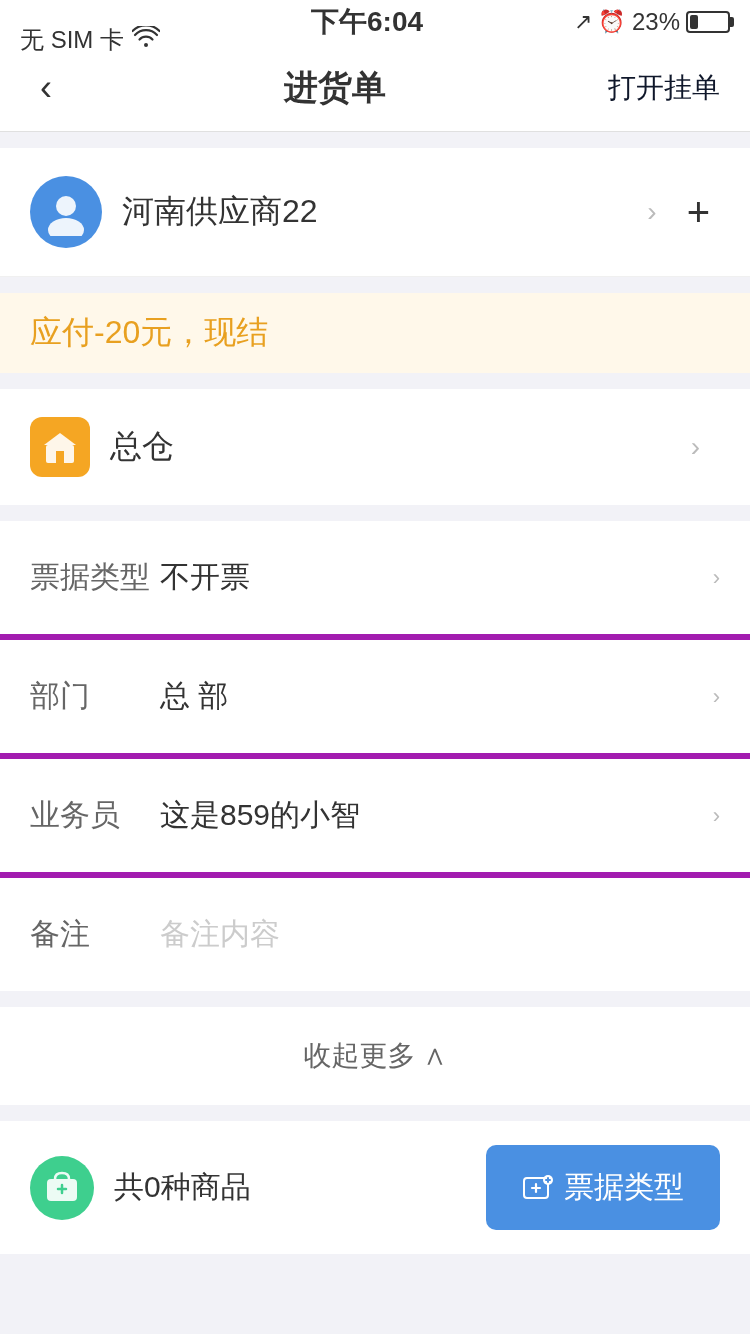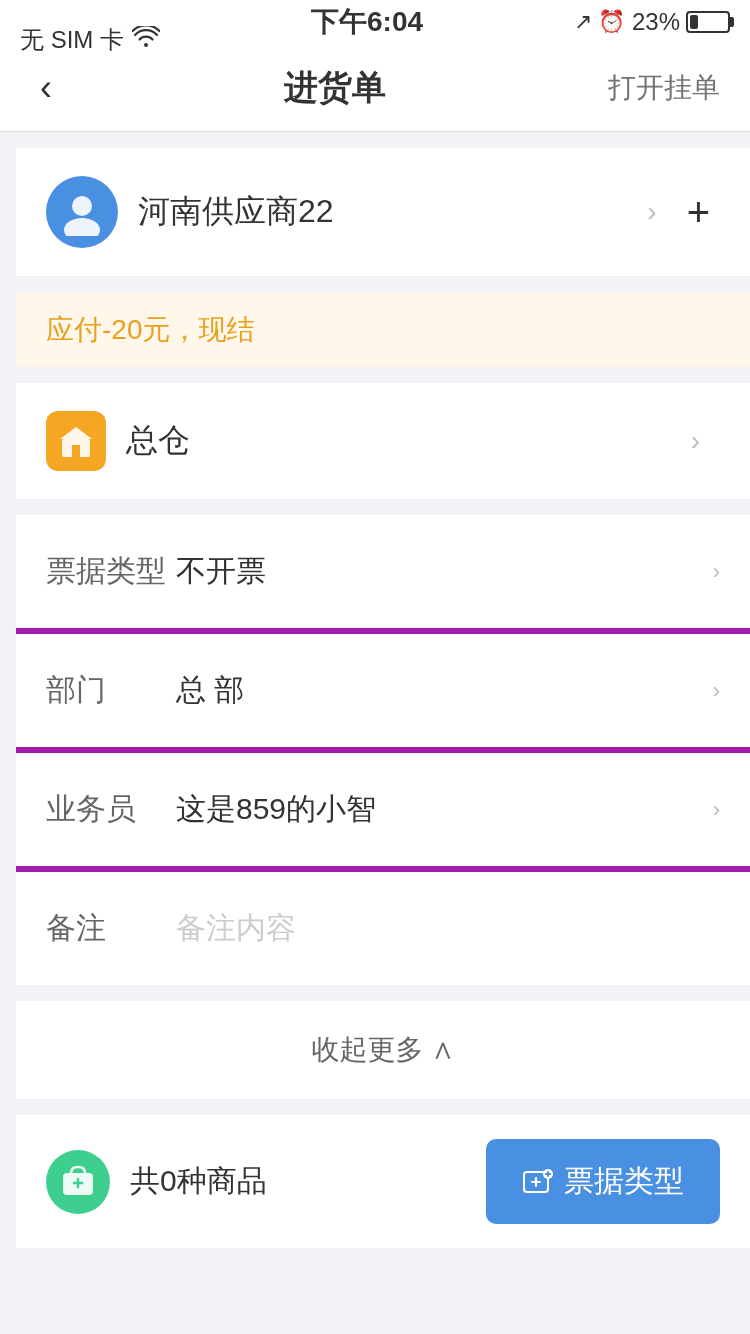--- a/index.html
+++ b/index.html
@@ -53,26 +53,26 @@
       cursor: pointer;
       padding: 10px;
     }
     .nav-title {
       font-size: 34px;
       font-weight: 600;
       color: #333;
     }
     .nav-action {
       font-size: 28px;
-      color: #737373;
-      cursor: pointer;
-    }
-
-    
-    .content { background: #f2f2f7; padding-bottom: 30px; padding-left: 16px; }
+      color: #0f172a;
+      cursor: pointer;
+    }
+
+    
+    .content { background: #f2f2f7; padding-bottom: 30px; }
 
     
     .card {
       background: #fff;
       margin-bottom: 16px;
     }
 
     
     .supplier-row {
       display: flex;
@@ -105,21 +105,21 @@
       font-size: 40px;
       color: #333;
       cursor: pointer;
       padding: 0 10px;
     }
 
     
     .notice-bar {
       background: #fff8ea;
       padding: 18px 30px;
-      font-size: 28px;
+      font-size: 32px;
       color: #e8a020;
       margin-bottom: 16px;
     }
 
     
     .warehouse-row {
       display: flex;
       align-items: center;
       padding: 28px 30px;
       background: #fff;

